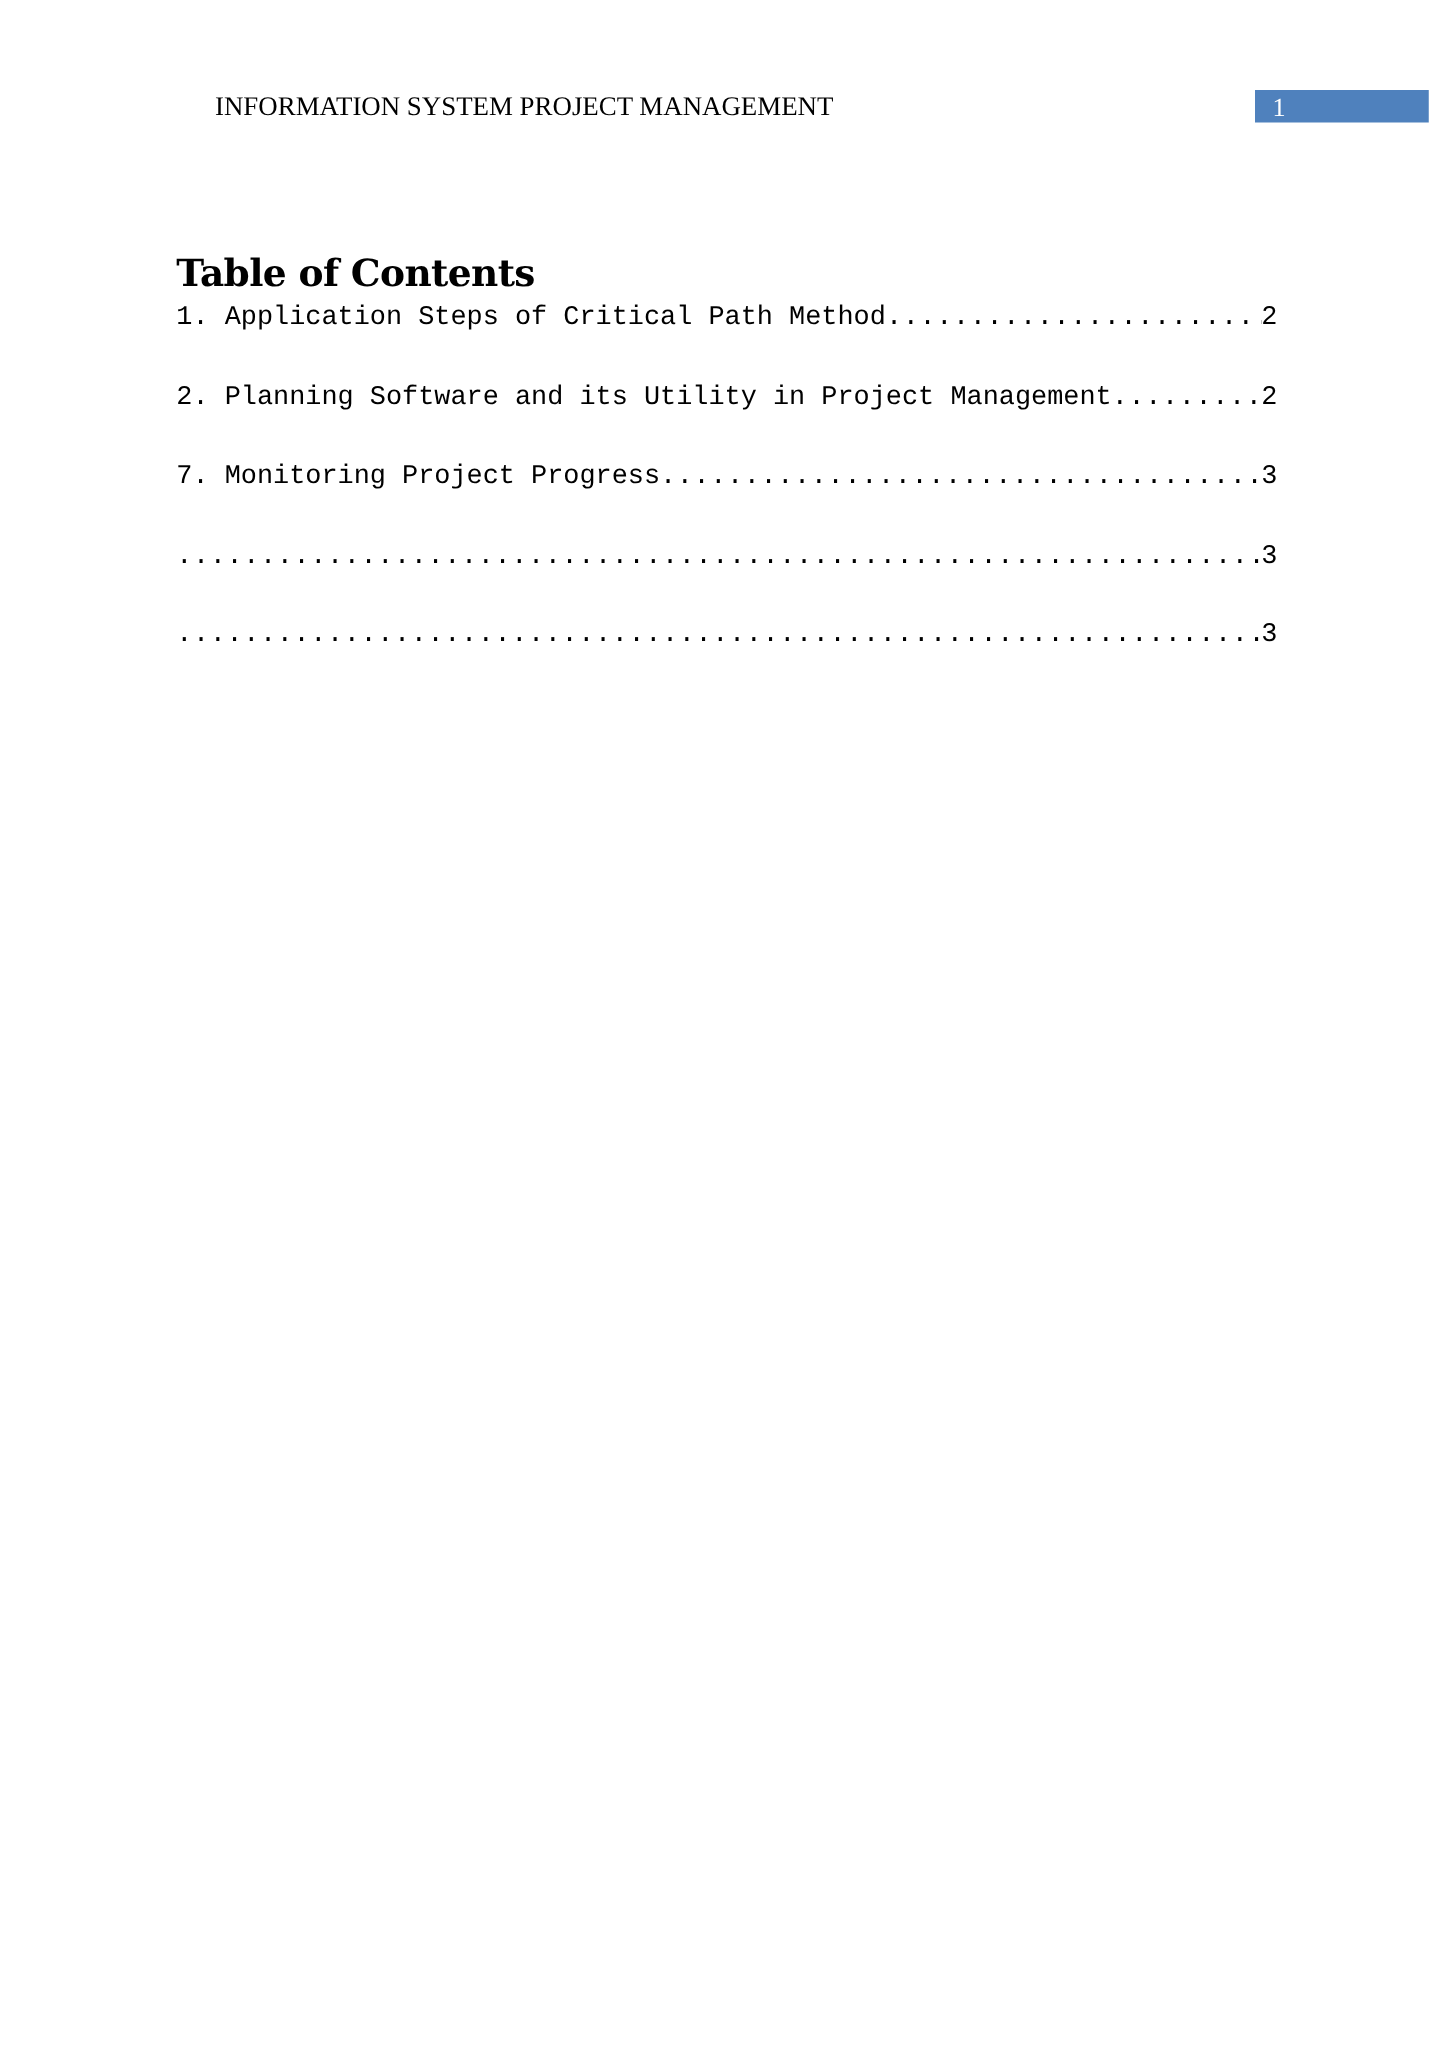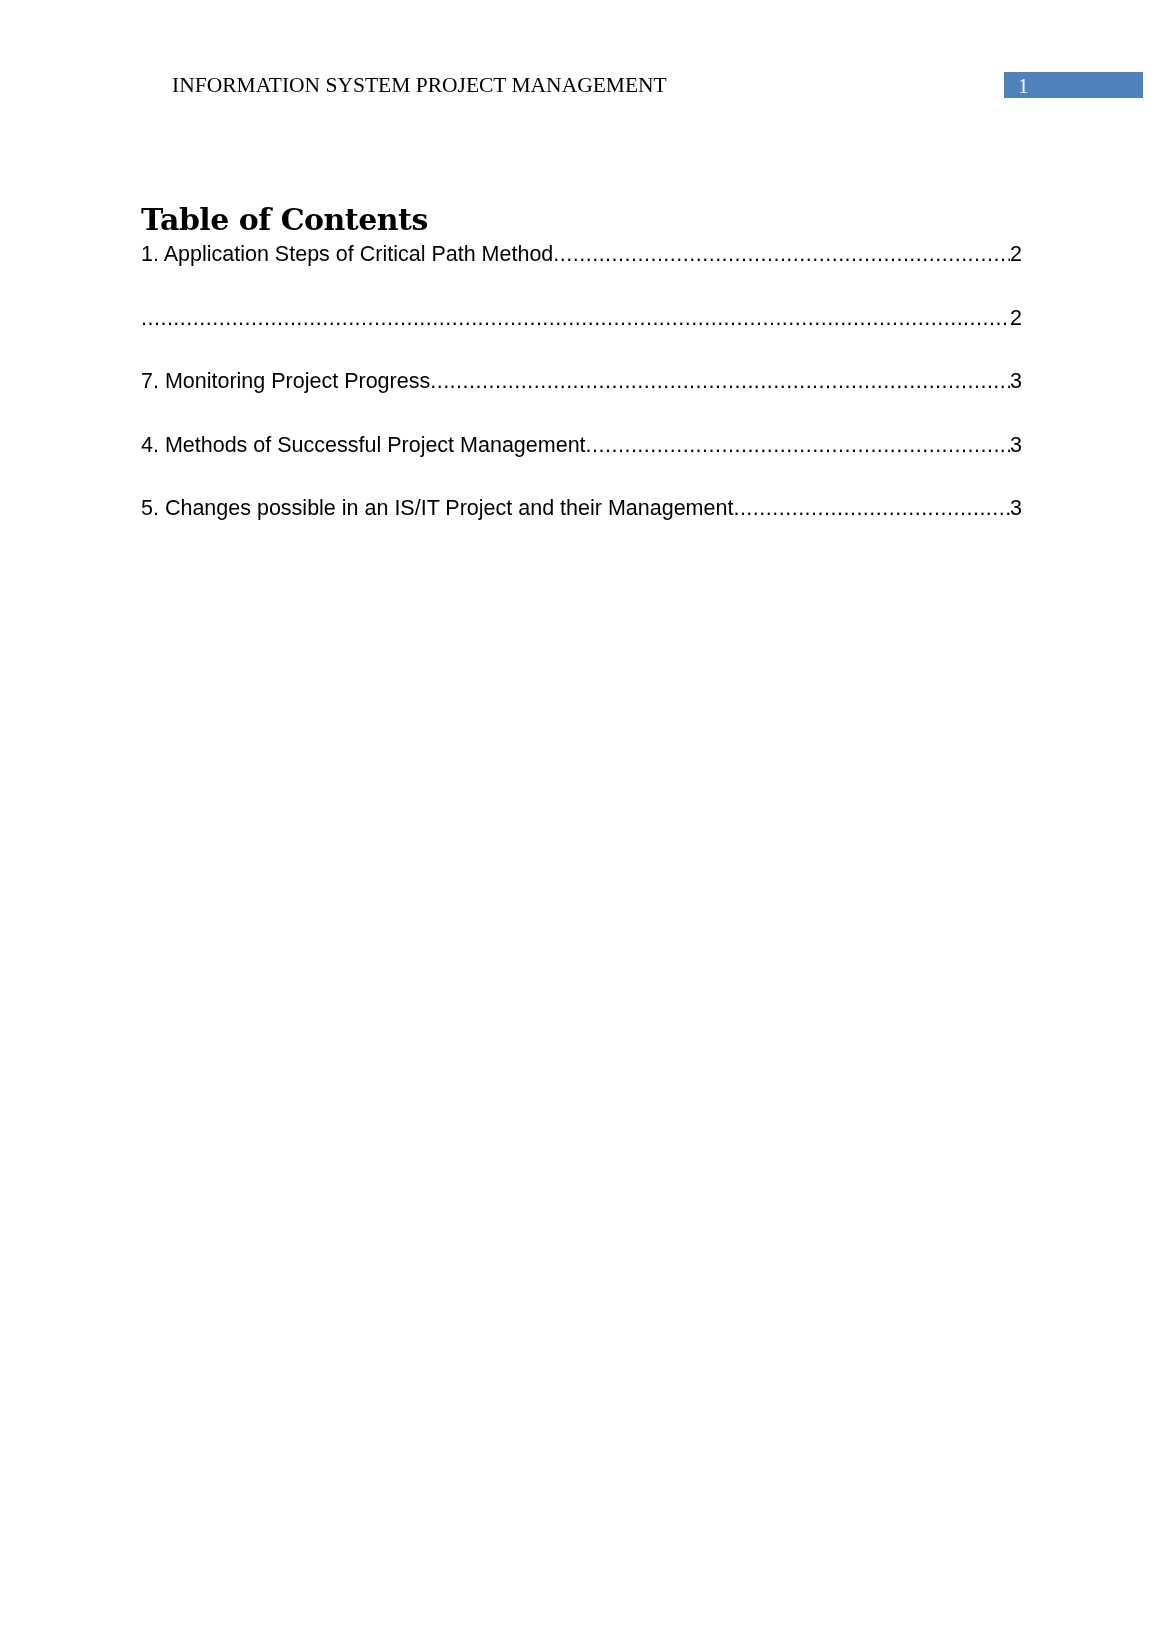--- a/index.html
+++ b/index.html
@@ -17,21 +17,21 @@
       line-height: 28px; box-sizing: border-box; padding-left: 14px;
     }
     .toc-heading {
       position: absolute; left: 141px; top: 186px;
       font-family: "DejaVu Serif", serif; font-weight: bold; font-size: 30px;
       color: #000; white-space: nowrap; letter-spacing: -0.5px;
     }
     .toc-list { position: absolute; left: 141px; top: 224px; width: 881px; }
     .toc-entry {
       display: flex; align-items: baseline;
-      font-family: Liberation Sans, sans-serif; font-size: 21.5px; color: #000;
+      font-family: Liberation Mono, monospace; font-size: 21.5px; color: #000;
       height: 28px; line-height: 28px; margin-bottom: 35.5px; overflow: hidden;
     }
     .toc-text { white-space: nowrap; flex: 0 0 auto; }
     .toc-leader {
       flex: 1 1 auto; overflow: hidden; white-space: nowrap;
       min-width: 0; position: relative;
     }
     .toc-leader::after {
       content: "................................................................................................................................................................................................................";
       letter-spacing: 0.5px;
@@ -49,32 +49,31 @@
 
   <div class="toc-heading">Table of Contents</div>
 
   <div class="toc-list">
     <div class="toc-entry">
       <span class="toc-text">1. Application Steps of Critical Path Method</span>
       <span class="toc-leader"></span>
       <span class="toc-page">2</span>
     </div>
     <div class="toc-entry">
+      <span class="toc-text">2. Planning Software and its Utility in Project Management</span>
       <span class="toc-leader"></span>
       <span class="toc-page">2</span>
     </div>
     <div class="toc-entry">
       <span class="toc-text">7. Monitoring Project Progress</span>
       <span class="toc-leader"></span>
       <span class="toc-page">3</span>
     </div>
     <div class="toc-entry">
-      <span class="toc-text">4. Methods of Successful Project Management</span>
       <span class="toc-leader"></span>
       <span class="toc-page">3</span>
     </div>
     <div class="toc-entry">
-      <span class="toc-text">5. Changes possible in an IS/IT Project and their Management</span>
       <span class="toc-leader"></span>
       <span class="toc-page">3</span>
     </div>
   </div>
 </div>
 
 </body></html>

